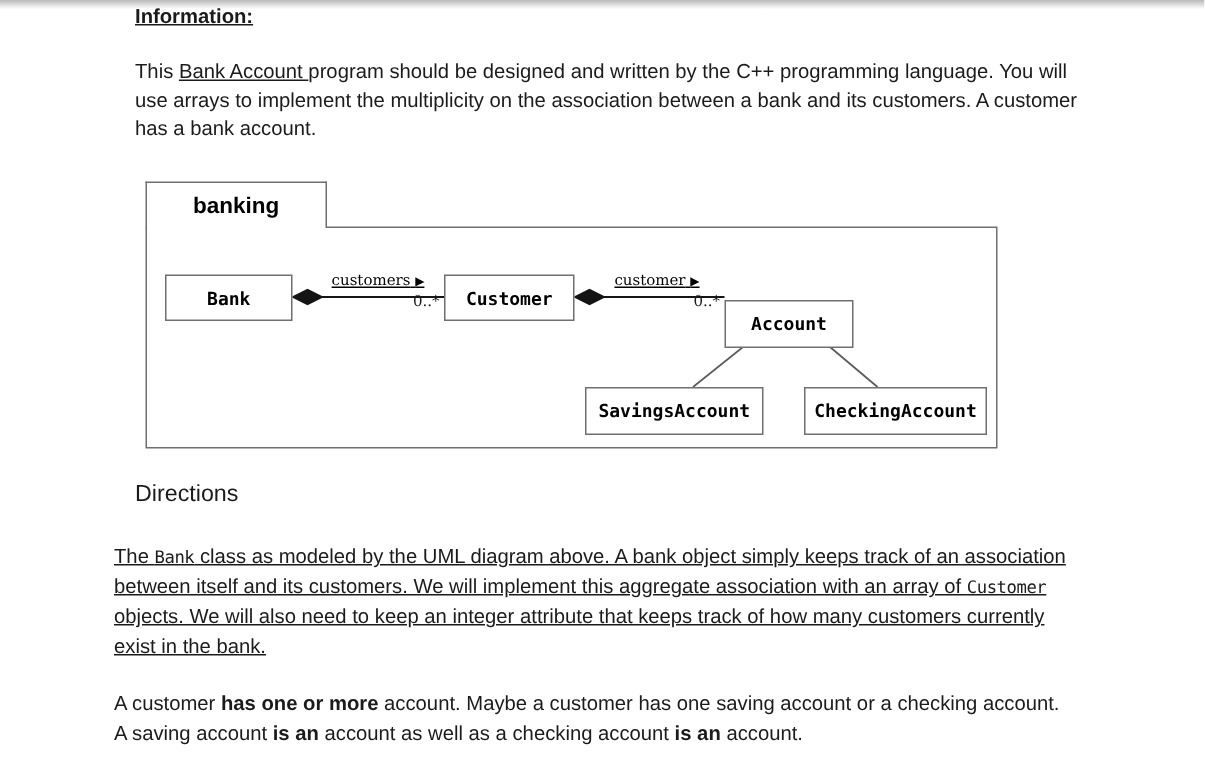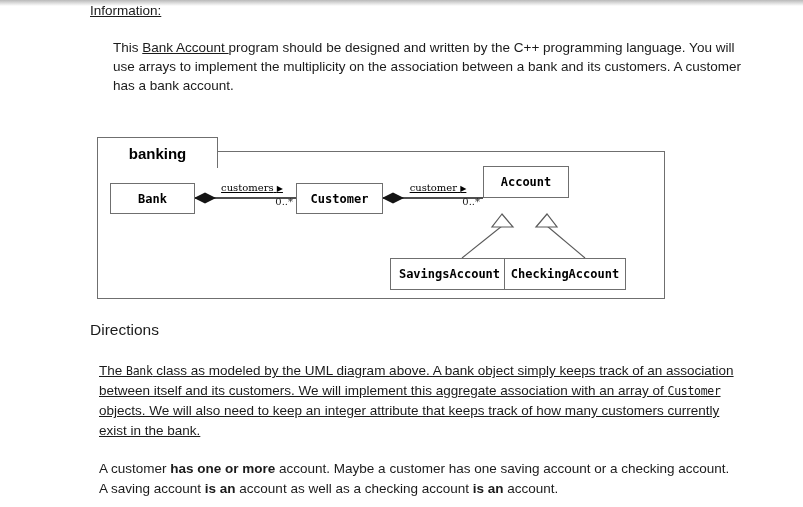--- a/index.html
+++ b/index.html
@@ -15,41 +15,41 @@
 
   
   .top-shadow {
     left: 0; top: 0; width: 803px; height: 6px;
     background: linear-gradient(to bottom, #b9b9b9, rgba(255,255,255,0));
   }
 
   
   .info-heading {
     left: 90px; top: 3px;
-    font-size: 13.5px; font-weight: normal;
+    font-size: 13.5px; font-weight: bold;
     text-decoration: underline;
   }
-  .para { font-size: 13.5px; line-height: 19.5px; margin-left: 23px; }
+  .para { font-size: 13.5px; line-height: 19.5px; }
   .p1 { left: 90px; top: 38px; width: 632px; line-height: 19px; }
   .p2 { left: 76px; top: 361px; width: 638px; line-height: 20px; text-decoration: underline; }
   .p3 { left: 76px; top: 459px; width: 638px; line-height: 20px; }
   .underlined { text-decoration: underline; }
   .bold { font-weight: bold; }
   .inline-code {
     font-family: "DejaVu Sans Mono", monospace;
     font-size: 11.5px; letter-spacing: -0.3px;
   }
   .directions-heading {
     left: 90px; top: 321px;
     font-size: 15.5px; font-weight: normal;
   }
 
   
   .pkg-tab {
-    left: 97px; top: 137px; width: 119px; height: 30px;
+    left: 97px; top: 121px; width: 119px; height: 30px;
     border: 1px solid #6f6f6f; border-bottom: none;
     background: #fff;
     display: flex; align-items: center; justify-content: center;
     font-size: 15px; font-weight: bold; color: #000;
     z-index: 2;
   }
   .pkg-body {
     left: 97px; top: 151px; width: 566px; height: 146px;
     border: 1px solid #6f6f6f;
     background: #fff;
@@ -58,23 +58,23 @@
   svg.connectors { left: 0; top: 0; z-index: 1; pointer-events: none; }
   .class-box {
     border: 1px solid #6f6f6f; background: #fff;
     display: flex; align-items: center; justify-content: center;
     font-family: "DejaVu Sans Mono", monospace;
     font-size: 12px; font-weight: bold; color: #000;
     z-index: 2;
   }
   .box-bank     { left: 110px; top: 183px; width: 83px;  height: 29px; }
   .box-customer { left: 296px; top: 183px; width: 85px;  height: 29px; }
-  .box-account  { left: 483px; top: 166px; width: 84px;  height: 30px; }
+  .box-account  { left: 483px; top: 200px; width: 84px;  height: 30px; }
   .box-savings  { left: 390px; top: 258px; width: 117px; height: 30px; }
-  .box-checking { left: 504px; top: 258px; width: 120px; height: 30px; }
+  .box-checking { left: 536px; top: 258px; width: 120px; height: 30px; }
 
   .assoc-label {
     font-family: "DejaVu Serif", serif;
     font-size: 10px; color: #000; text-align: center;
     z-index: 3; white-space: nowrap; text-decoration: underline;
   }
   .lbl-customers { left: 204px; top: 182px; width: 96px; }
   .lbl-accounts  { left: 392px; top: 182px; width: 92px; }
   .mult { font-family: "DejaVu Serif", serif; font-size: 10px; z-index: 3; text-align: right; }
   .mult-customers { left: 260px; top: 196px; width: 33px; }

